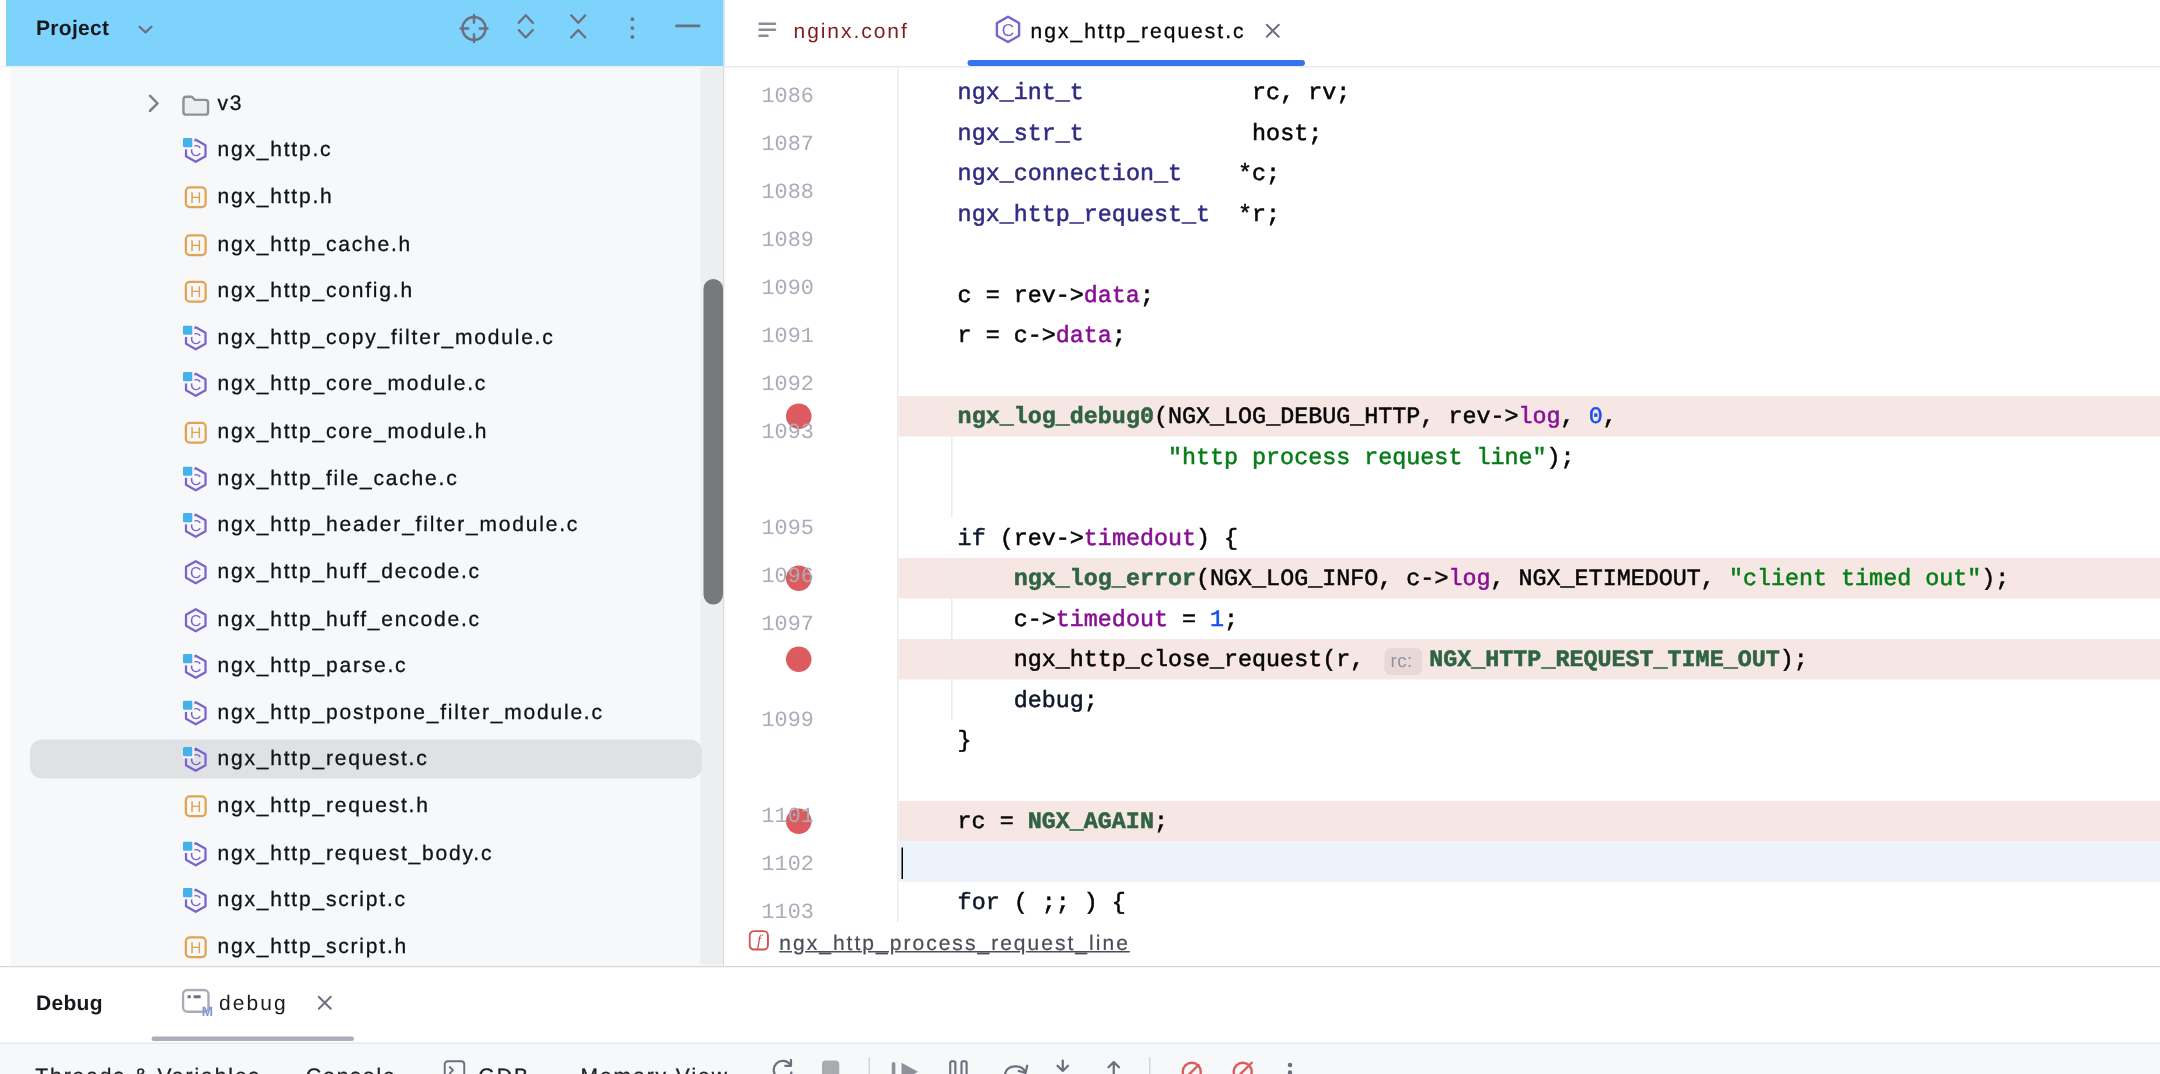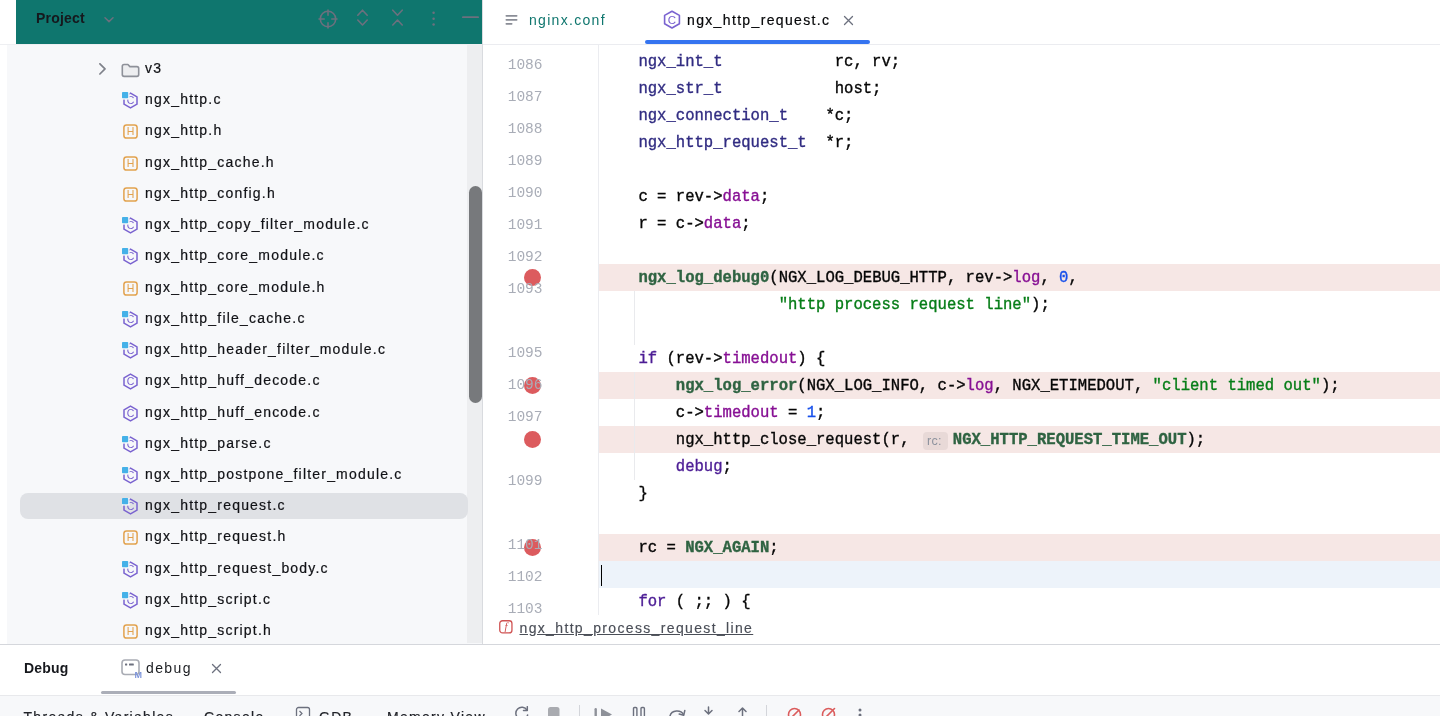--- a/index.html
+++ b/index.html
@@ -4,55 +4,55 @@
 <style>
 * { margin:0; padding:0; box-sizing:border-box; }
 html,body { width:1440px; height:716px; overflow:hidden; background:#FFFFFF;
   font-family:"Liberation Sans", sans-serif; }
 .abs { position:absolute; }
 #stage { position:relative; width:1440px; height:716px; }
 
 
 #treebg { left:0; top:44px; width:481.5px; height:600px; background:#F7F8FA; }
 #stripe { left:0; top:44px; width:6.5px; height:600px; background:#FFFFFF; }
-#phead { left:16px; top:0; width:481.5px; height:44px; background:#0f766e; }
+#phead { left:4px; top:0; width:481.5px; height:44px; background:#7dd3fc; }
 #phead .title { position:absolute; left:20px; top:10px; font-size:14px; font-weight:bold; color:#16181D; letter-spacing:0.2px; }
 #pheadline { left:0; top:43.5px; width:481.5px; height:1px; background:#EEEFF2; }
 #divider { left:481.5px; top:0; width:1px; height:644px; background:#D9DBDF; }
 
 .trow { position:absolute; left:0; width:481px; height:26px; }
 .trow .ticon { position:absolute; left:122px; top:5px; }
 .trow .tname { position:absolute; left:145px; top:4px; font-size:14px; color:#111216; letter-spacing:1.2px; white-space:pre; -webkit-text-stroke-width:0.2px; }
 #selrow { left:20px; top:493px; width:448px; height:26px; background:#DFE1E5; border-radius:8px; }
 #strack { left:467px; top:44px; width:15px; height:599px; background:#EDEEF0; }
 #sthumb { left:468.5px; top:186px; width:13px; height:217px; background:#77797C; border-radius:6.5px; }
 
 
 #edbg { left:482.5px; top:0; width:957.5px; height:643.5px; background:#FFFFFF; }
 #tabline { left:482.5px; top:43.5px; width:957.5px; height:1px; background:#EBECF0; }
-#tab1txt { left:529px; top:12px; font-size:14px; color:#0f766e; letter-spacing:1.3px; }
+#tab1txt { left:529px; top:12px; font-size:14px; color:#7f1d1d; letter-spacing:1.3px; }
 #tab2icon { left:662px; top:10px; }
 #tab2txt { left:687px; top:12px; font-size:14px; color:#060709; letter-spacing:1.35px; -webkit-text-stroke-width:0.2px; }
 #tabul { left:645px; top:39.5px; width:225px; height:4.5px; background:#3574F0; border-radius:2.5px; }
 
 #gutline { left:597.5px; top:44.5px; width:1px; height:570px; background:#EBECF0; }
 .band { position:absolute; left:598.5px; width:841.5px; height:27px; }
 .pink { background:#F6E7E5; }
 .blue { background:#EDF3FA; }
 .bp { position:absolute; left:523.5px; width:17px; height:17px; border-radius:50%; background:#DC5B5E; }
 
 #lnums { left:483px; top:49px; width:59.5px; font-family:Liberation Mono, monospace;
   font-size:14.5px; line-height:32px; color:#A9ADB7; text-align:right; white-space:pre; }
 #lnums .cur { color:#4C5058; }
 
 #code { left:601px; top:49.3px; font-family:"Liberation Mono", monospace;
   font-size:15.58px; line-height:27px; color:#060606; white-space:pre; -webkit-text-stroke-width:0.35px; }
 #code .t { color:#312C82; }      
 #code .m { color:#871094; }      
-#code .k { color:#4c1d95; }      
+#code .k { color:#0f172a; }      
 #code .s { color:#067D17; }      
 #code .n { color:#1750EB; }      
 #code .mac { color:#2F6342; font-weight:bold;text-align:center; } 
 #code .inlay { font-family:"Liberation Sans", sans-serif; font-size:12.5px; color:#8E939E; letter-spacing:0.3px; -webkit-text-stroke-width:0; margin-left:13px; margin-right:5px; padding:1.5px 6px 2.5px 4.5px; background:rgba(140,120,120,0.13); border-radius:4px; }
 #cursor { left:600.5px; top:565px; width:1.8px; height:21px; background:#000; }
 
 #guide1 { left:633.5px; top:290.5px; width:1px; height:54px; background:#E9EAED; }
 #guide2 { left:633.5px; top:371.5px; width:1px; height:108px; background:#E9EAED; }
 
 

